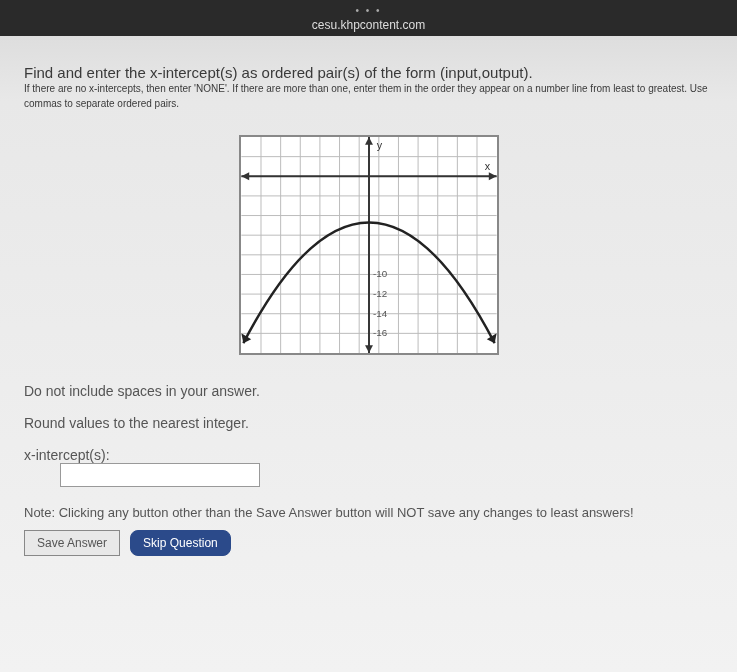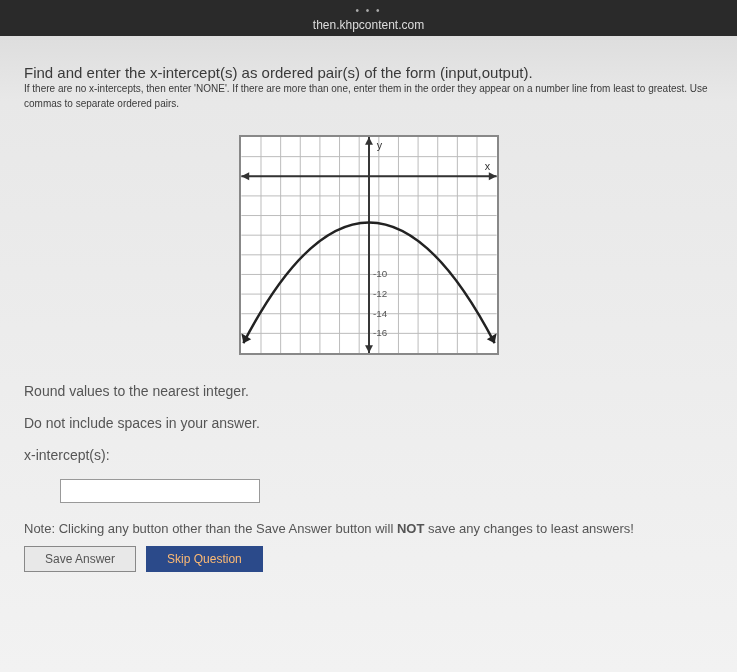--- a/index.html
+++ b/index.html
@@ -28,50 +28,50 @@
     }
     .url-text { font-size: 12px; }
     .content {
       padding: 28px 24px 0 24px;
       color: #444;
     }
     .line1 { font-size: 15px; color: #3a3a3a; }
     .line2 { font-size: 10px; color: #3a3a3a; line-height: 1.5; margin-bottom: 24px; }
     .graph-wrap { display: flex; justify-content: center; margin-bottom: 28px; }
     .instr { font-size: 14px; color: #555; margin-bottom: 16px; }
-    .field-label { font-size: 14px; color: #555; margin-bottom: 16px; }
+    .field-label { font-size: 14px; color: #555; margin-bottom: 0; }
     .answer-input {
       width: 200px;
       height: 24px;
       border: 1px solid #999;
       background: #fff;
       padding: 0 6px;
       font-size: 13px;
       margin-left: 36px;
       margin-bottom: 18px;
     }
     .note-text { font-size: 13px; color: #555; margin-bottom: 10px; }
-    .note-text .not { font-weight: bold; }
+    .note-text .not { font-weight: normal; }
     .btn-row { display: flex; gap: 10px; align-items: center; }
     .btn {
-      padding: 5px 20px;
+      padding: 5px 12px;
       font-size: 12px;
       border: 1px solid #888;
       cursor: pointer;
     }
     .btn-save { background: #e8e8e8; color: #555; }
-    .btn-skip { background: #2b4a8a; color: #fdba74; border-color: #2b4a8a; }
+    .btn-skip { background: #2b4a8a; color: #ffffff; border-color: #2b4a8a; border-radius: 8px; }
     svg.graph { border: 2px solid #888; background: #fff; }
   </style>
 </head>
 <body>
 
 <div class="top-bar">
   <div class="dots">• • •</div>
-  <div class="url-text">then.khpcontent.com</div>
+  <div class="url-text">cesu.khpcontent.com</div>
 </div>
 
 <div class="content">
   <p class="line1">Find and enter the x-intercept(s) as ordered pair(s) of the form (input,output).</p>
   <p class="line2">If there are no x-intercepts, then enter 'NONE'. If there are more than one, enter them in the order they appear on a number line from least to greatest. Use commas to separate ordered pairs.</p>
 
   <div class="graph-wrap">
     <svg class="graph" width="260" height="220" viewBox="0 0 260 220">
 
       <g stroke="#bbb" stroke-width="1">
@@ -117,22 +117,22 @@
       <text x="134" y="183" font-size="10" fill="#555">-14</text>
       <text x="134" y="203" font-size="10" fill="#555">-16</text>
 
       <path d="M 2,210 Q 130,-36 258,210" fill="none" stroke="#222" stroke-width="2.5"></path>
 
       <polygon points="2,210 0,200 10,206" fill="#222"></polygon>
       <polygon points="258,210 250,206 260,200" fill="#222"></polygon>
     </svg>
   </div>
 
+  <p class="instr">Do not include spaces in your answer.</p>
   <p class="instr">Round values to the nearest integer.</p>
-  <p class="instr">Do not include spaces in your answer.</p>
   <p class="field-label">x-intercept(s):</p>
 
   <input type="text" class="answer-input" value="" style="">
 
   <p class="note-text">
     <span>Note: Clicking any button other than the Save Answer button will </span><span class="not">NOT</span><span> save any changes to least answers!</span>
   </p>
 
   <div class="btn-row">
     <button class="btn btn-save">Save Answer</button>

